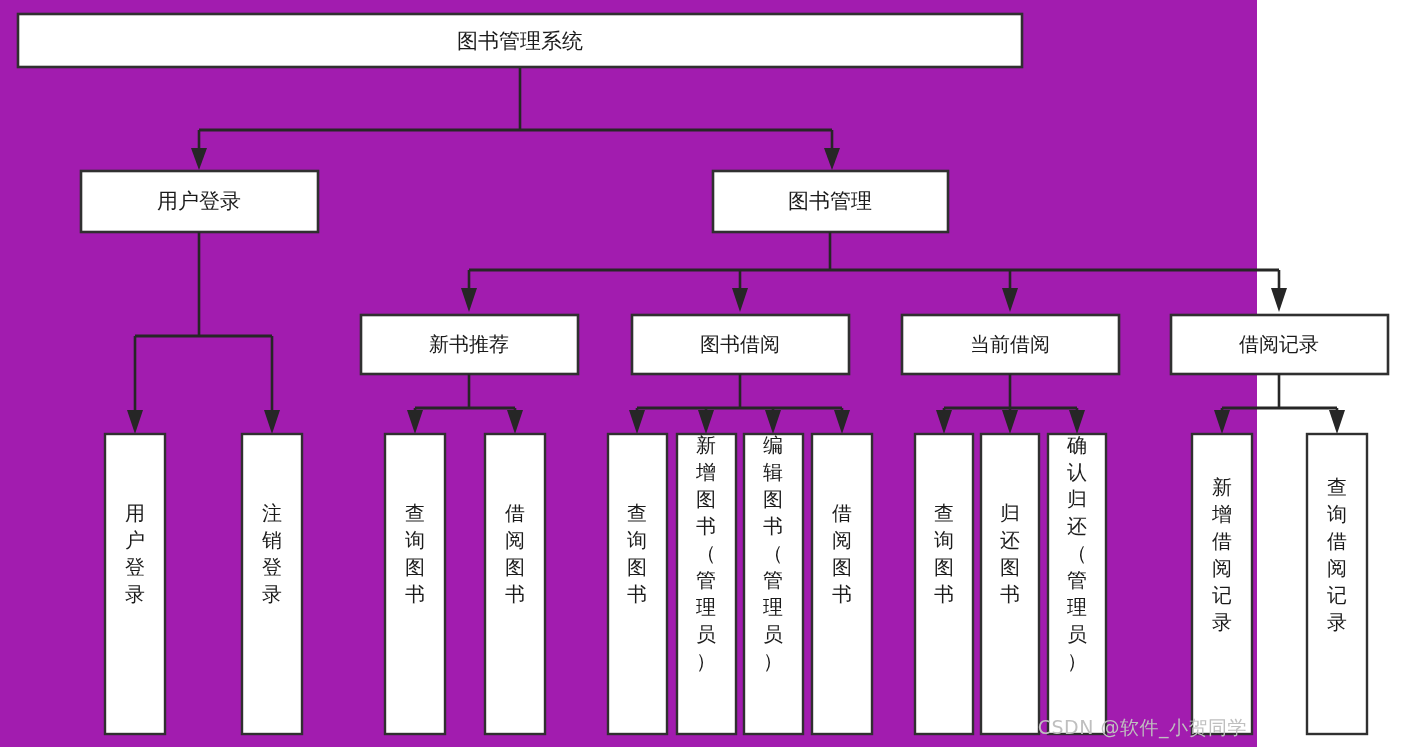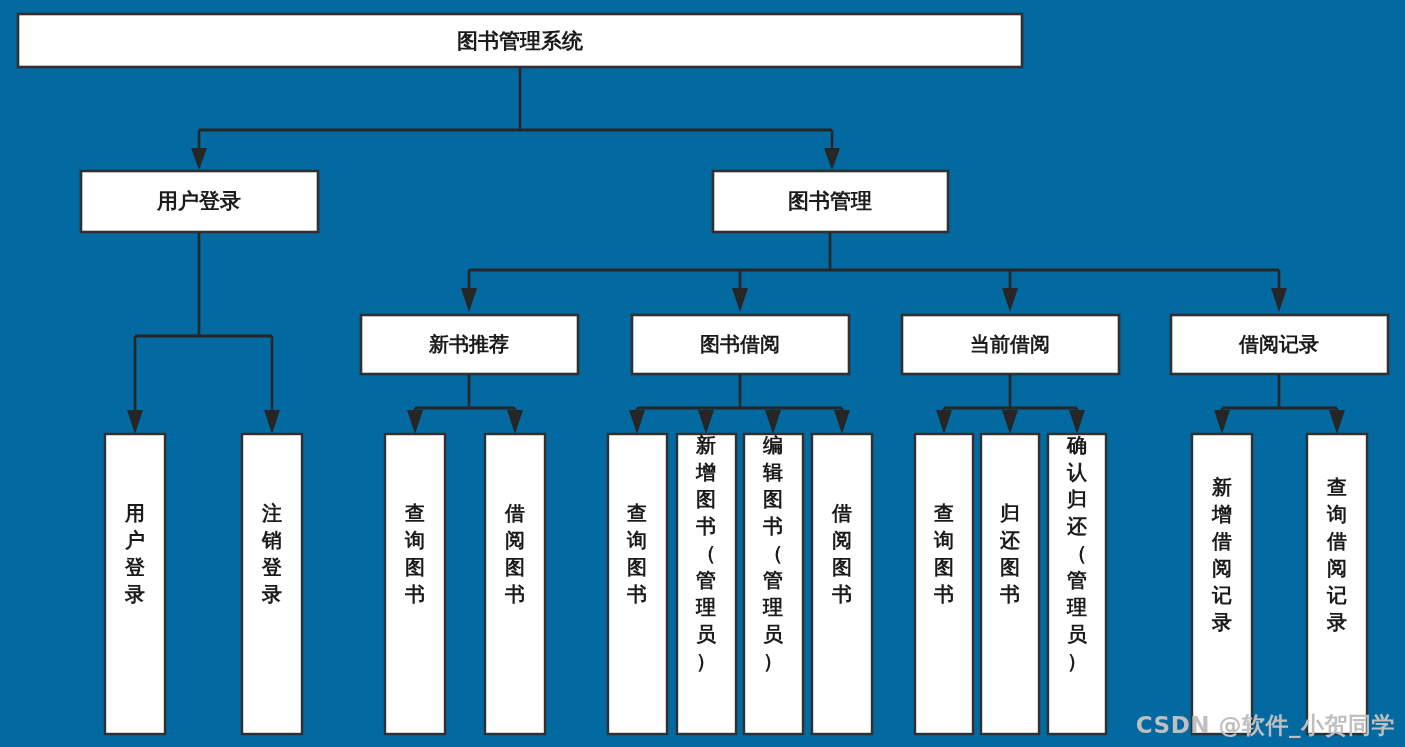--- a/index.html
+++ b/index.html
@@ -9,24 +9,23 @@
     background: #ffffff;
   }
   body {
     width: 1405px;
     height: 747px;
     overflow: hidden;
     font-family: "DejaVu Sans", "Liberation Sans", sans-serif;
   }
   #diagram-root {
     position: relative;
-    width: 1405px;
+    width: 1257px;
     height: 747px;
-    background: #0369a1;
-    font-weight: bold;
+    background: #a21caf;
   }
   svg#tree-svg {
     position: absolute;
     left: 0;
     top: 0;
     width: 1405px;
     height: 747px;
     display: block;
   }
   .node-box {
@@ -68,21 +67,21 @@
     fill: #1b1b1b;
     font-family: "DejaVu Sans", "Liberation Sans", sans-serif;
     font-size: 20px;
     text-anchor: middle;
   }
   .watermark {
     position: absolute;
     right: 10px;
     bottom: 6px;
     font-family: "DejaVu Sans", "Liberation Sans", sans-serif;
-    font-size: 23px;
+    font-size: 19px;
     color: #bfbfbf;
     letter-spacing: 0.5px;
     white-space: nowrap;
     user-select: none;
   }
 </style>
 </head>
 <body>
 
 <div id="diagram-root">

